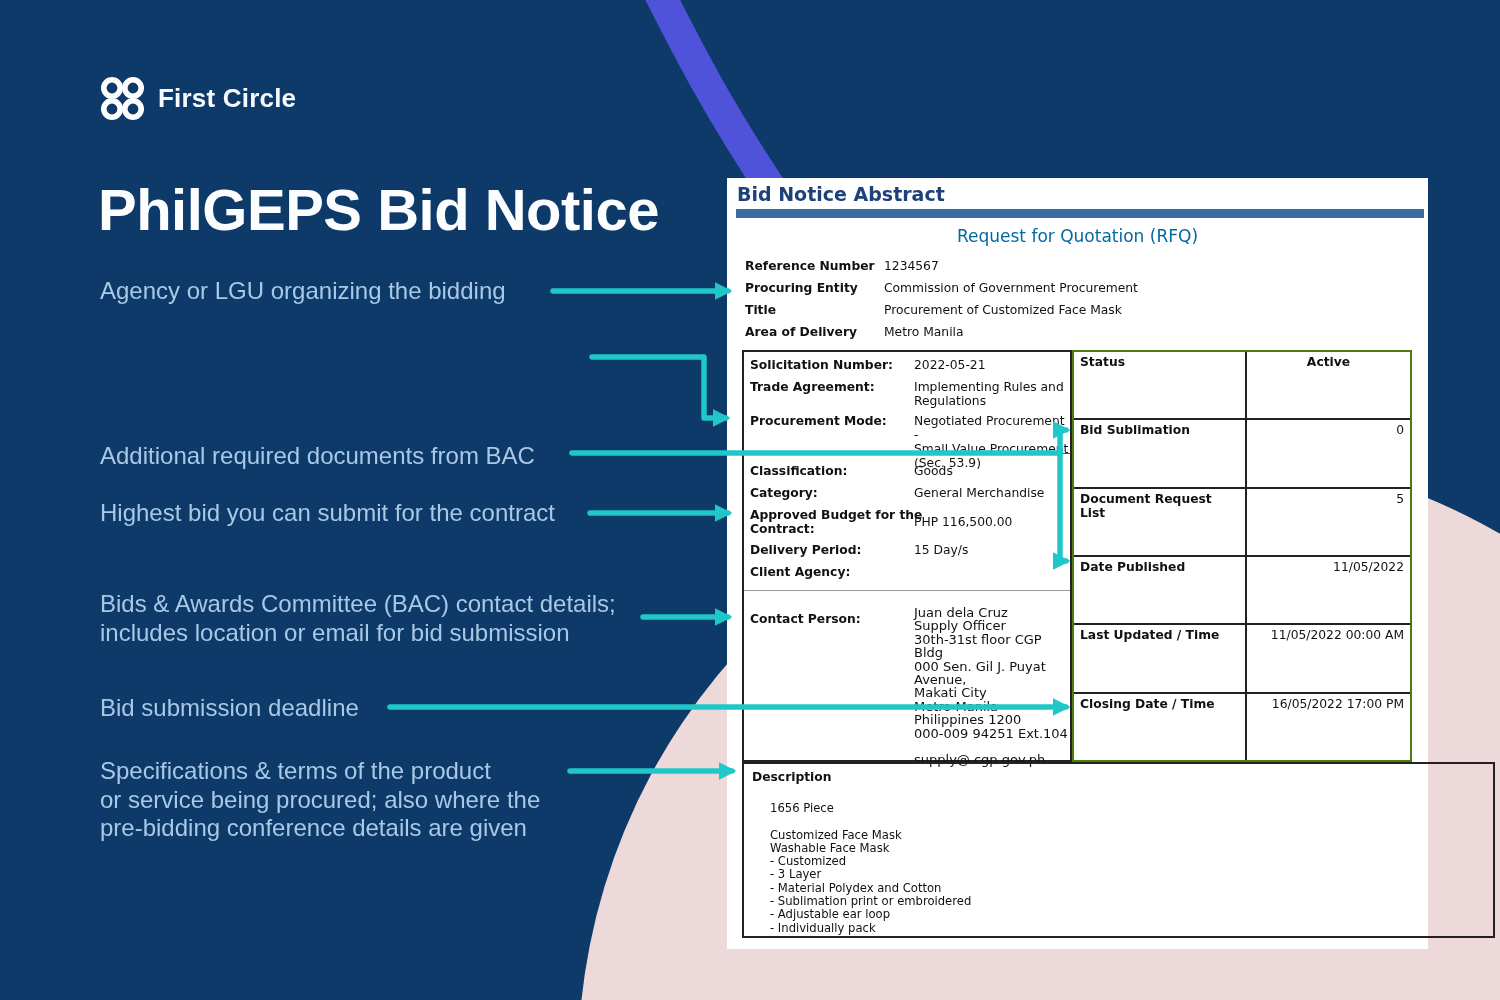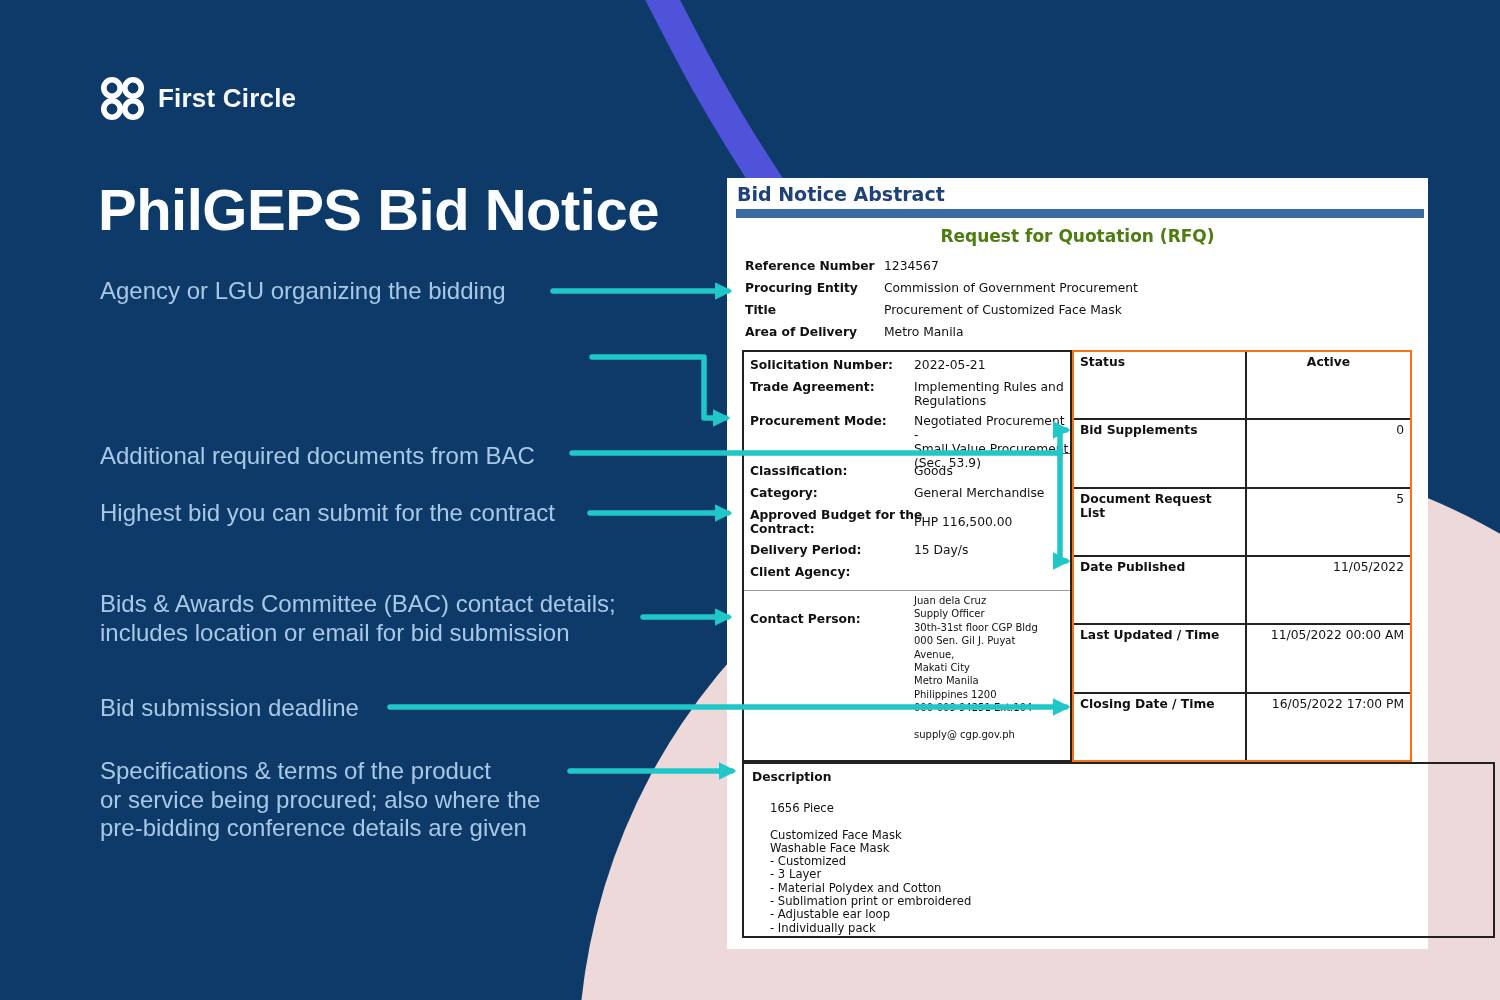--- a/index.html
+++ b/index.html
@@ -22,34 +22,34 @@
   
   .ann{position:absolute;left:100px;color:#a9c8e6;font-size:24px;line-height:28.5px;
        font-weight:400;white-space:nowrap;}
 
   
   .doc{position:absolute;left:727px;top:178px;width:701px;height:771px;background:#ffffff;
        font-family:"DejaVu Sans",sans-serif;color:#111;}
   .doc-title{position:absolute;left:10px;top:5px;font-size:19px;font-weight:bold;color:#1e4178;text-align:center;}
   .doc-bar{position:absolute;left:9px;top:31px;width:688px;height:9px;background:#3a6ba3;}
   .doc-heading{position:absolute;left:0;top:48px;width:100%;text-align:center;
-               font-size:17px;font-weight:bold;color:#4d7c0f;}
+               font-size:17px;font-weight:normal;color:#0369a1;}
   .info-row{position:absolute;left:18px;display:flex;font-size:12.3px;}
   .info-label{width:139px;font-weight:bold;}
   .lt{position:absolute;left:15px;top:172px;width:330px;height:412px;
       border:2px solid #222;box-sizing:border-box;font-size:12.3px;}
   .lt-row{position:absolute;left:0;width:100%;}
   .lt-label{position:absolute;left:6px;top:0;font-weight:bold;line-height:14px;}
   .lt-value{position:absolute;left:170px;top:0;line-height:14px;}
   .lt-div1{position:absolute;left:0;top:101px;width:100%;border-top:1px solid #555;}
   .lt-div2{position:absolute;left:0;top:238px;width:100%;border-top:1px solid #9a9a9a;}
-  .contact-lines{position:absolute;left:170px;top:242px;font-size:10px;line-height:13.4px;}
+  .contact-lines{position:absolute;left:170px;top:254px;font-size:13px;line-height:13.4px;}
   .contact-lines div{min-height:13.4px;}
   .rt{position:absolute;left:345px;top:172px;width:340px;height:412px;
-      border:2px solid #f97316;box-sizing:border-box;display:flex;flex-direction:column;
+      border:2px solid #4d7c0f;box-sizing:border-box;display:flex;flex-direction:column;
       font-size:12.3px;}
   .rt-row{flex:1;display:flex;border-top:2px solid #222;}
   .rt-row:first-child{border-top:none;}
   .rt-label{width:173px;border-right:2px solid #222;font-weight:bold;padding:3px 6px;box-sizing:border-box;}
   .rt-value{flex:1;padding:3px 6px;text-align:right;}
   .rt-value.center{text-align:center;font-weight:bold;}
   .desc{position:absolute;left:15px;top:584px;width:753px;height:176px;
         border:2px solid #222;box-sizing:border-box;}
   .desc-label{position:absolute;left:8px;top:6px;font-weight:bold;font-size:12.3px;}
   .desc-lines{position:absolute;left:8px;top:38px;font-size:11.6px;line-height:13.3px;}
@@ -211,21 +211,21 @@
         <div>supply@ cgp.gov.ph</div>
       </div>
     </div>
 
     <div class="rt">
       <div class="rt-row">
         <div class="rt-label">Status</div>
         <div class="rt-value center">Active</div>
       </div>
       <div class="rt-row">
-        <div class="rt-label">Bid Supplements</div>
+        <div class="rt-label">Bid Sublimation</div>
         <div class="rt-value">0</div>
       </div>
       <div class="rt-row">
         <div class="rt-label">Document Request List</div>
         <div class="rt-value">5</div>
       </div>
       <div class="rt-row">
         <div class="rt-label">Date Published</div>
         <div class="rt-value">11/05/2022</div>
       </div>

